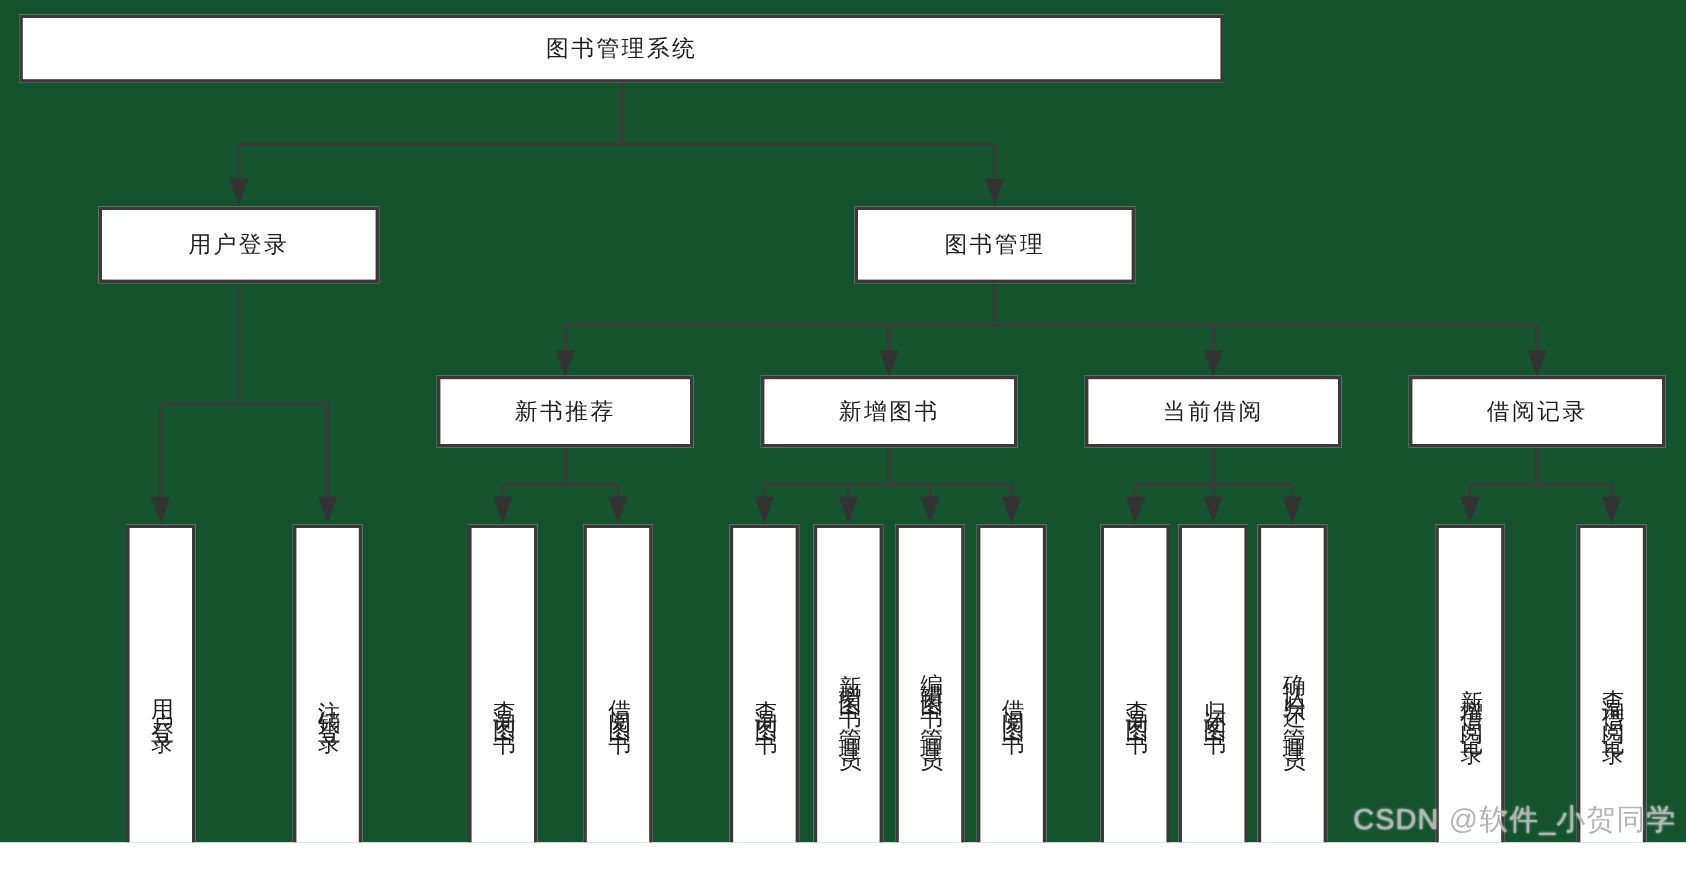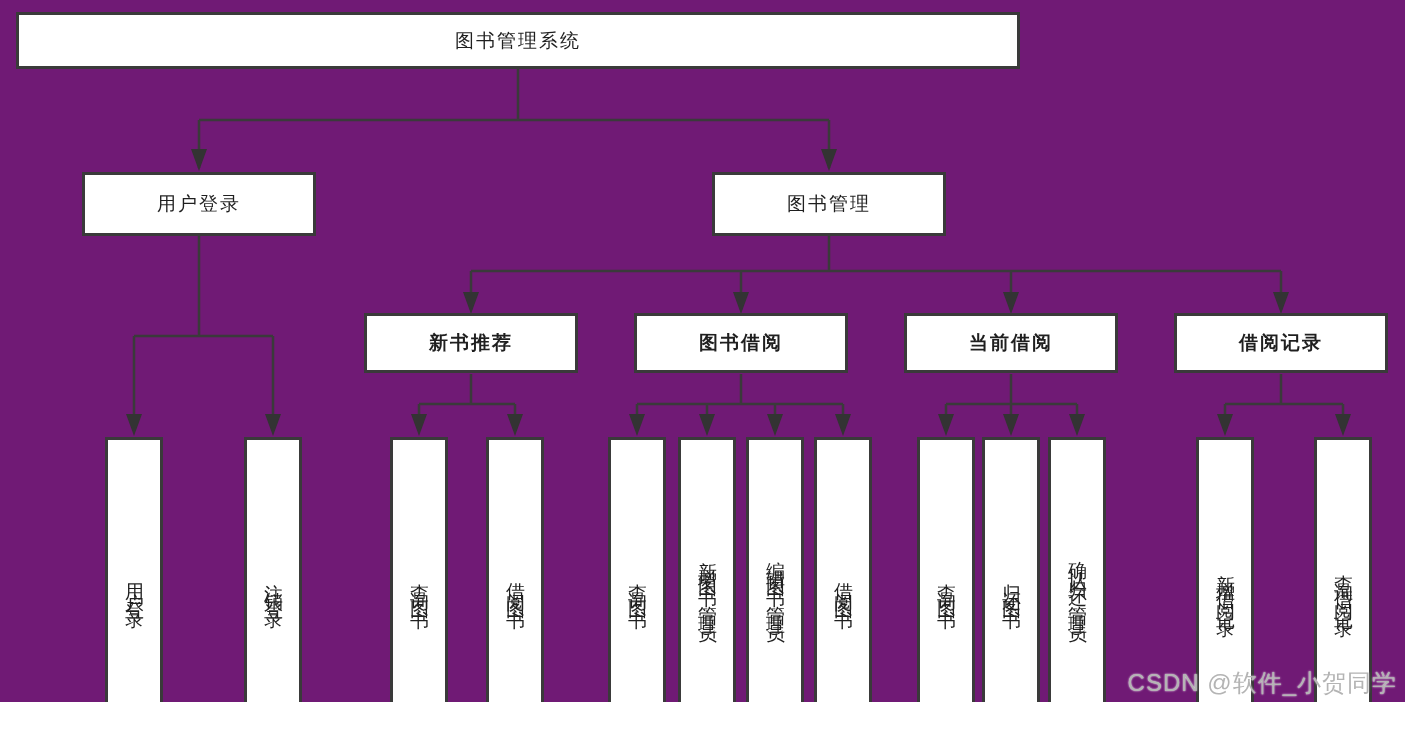--- a/index.html
+++ b/index.html
@@ -1,20 +1,20 @@
 <!DOCTYPE html>
 <html><head>
 <meta charset="utf-8">
 <style>
   html, body { margin: 0; padding: 0; background: #ffffff; }
   .canvas {
     position: relative;
     width: 1405px;
     height: 702px;
-    background: #701a75;
+    background: #14532d;
     font-family: "Liberation Sans", sans-serif;
     color: #1f1f1f;
     overflow: hidden;
   }
   svg.connectors {
     position: absolute;
     left: 0; top: 0;
     width: 1405px; height: 747px;
     z-index: 1;
   }
@@ -27,21 +27,21 @@
     align-items: center;
     justify-content: center;
     z-index: 2;
     font-size: 19px;
     letter-spacing: 2px;
     white-space: nowrap;
   }
   .root-box  { left: 16px;  top: 12px;  width: 1004px; height: 57px; }
   .l2a       { left: 82px;  top: 172px; width: 234px;  height: 64px; }
   .l2b       { left: 712px; top: 172px; width: 234px;  height: 64px; }
-  .l3        { top: 313px;  height: 60px; width: 214px; font-weight: bold; }
+  .l3        { top: 313px;  height: 60px; width: 214px; }
   .l3a { left: 364px; }  .l3b { left: 634px; }
   .l3c { left: 904px; }  .l3d { left: 1174px; }
   .leaf { top: 437px; height: 298px; width: 58px; }
   .leaf > span {
     writing-mode: vertical-lr;
     text-orientation: mixed;
     font-size: 19px;
     letter-spacing: 9px;
     line-height: 1.2;
     white-space: nowrap;
@@ -108,21 +108,21 @@
       <polygon points="1335,414 1351,414 1343,436"></polygon>
     </g>
   </svg>
 
   <div class="box root-box">图书管理系统</div>
 
   <div class="box l2a">用户登录</div>
   <div class="box l2b">图书管理</div>
 
   <div class="box l3 l3a">新书推荐</div>
-  <div class="box l3 l3b">图书借阅</div>
+  <div class="box l3 l3b">新增图书</div>
   <div class="box l3 l3d">借阅记录</div>
   <div class="box l3 l3c">当前借阅</div>
 
   <div class="box leaf x1">
     <span>用户登录</span>
   </div>
   <div class="box leaf x2">
     <span>注销登录</span>
   </div>
 

